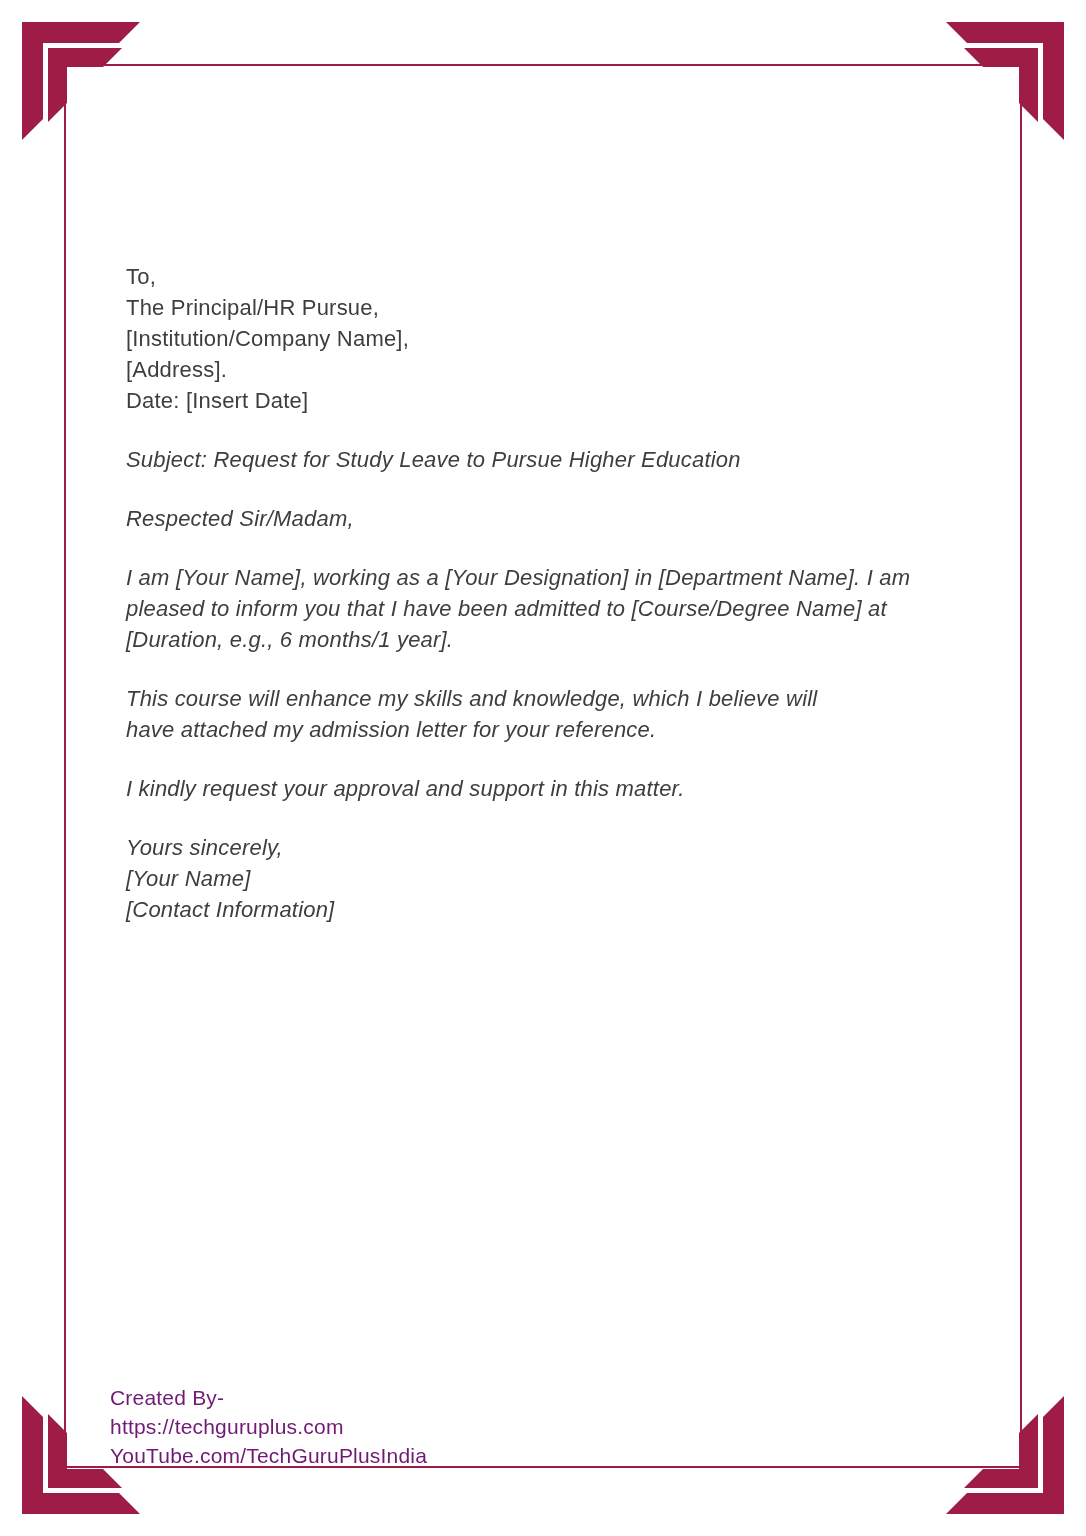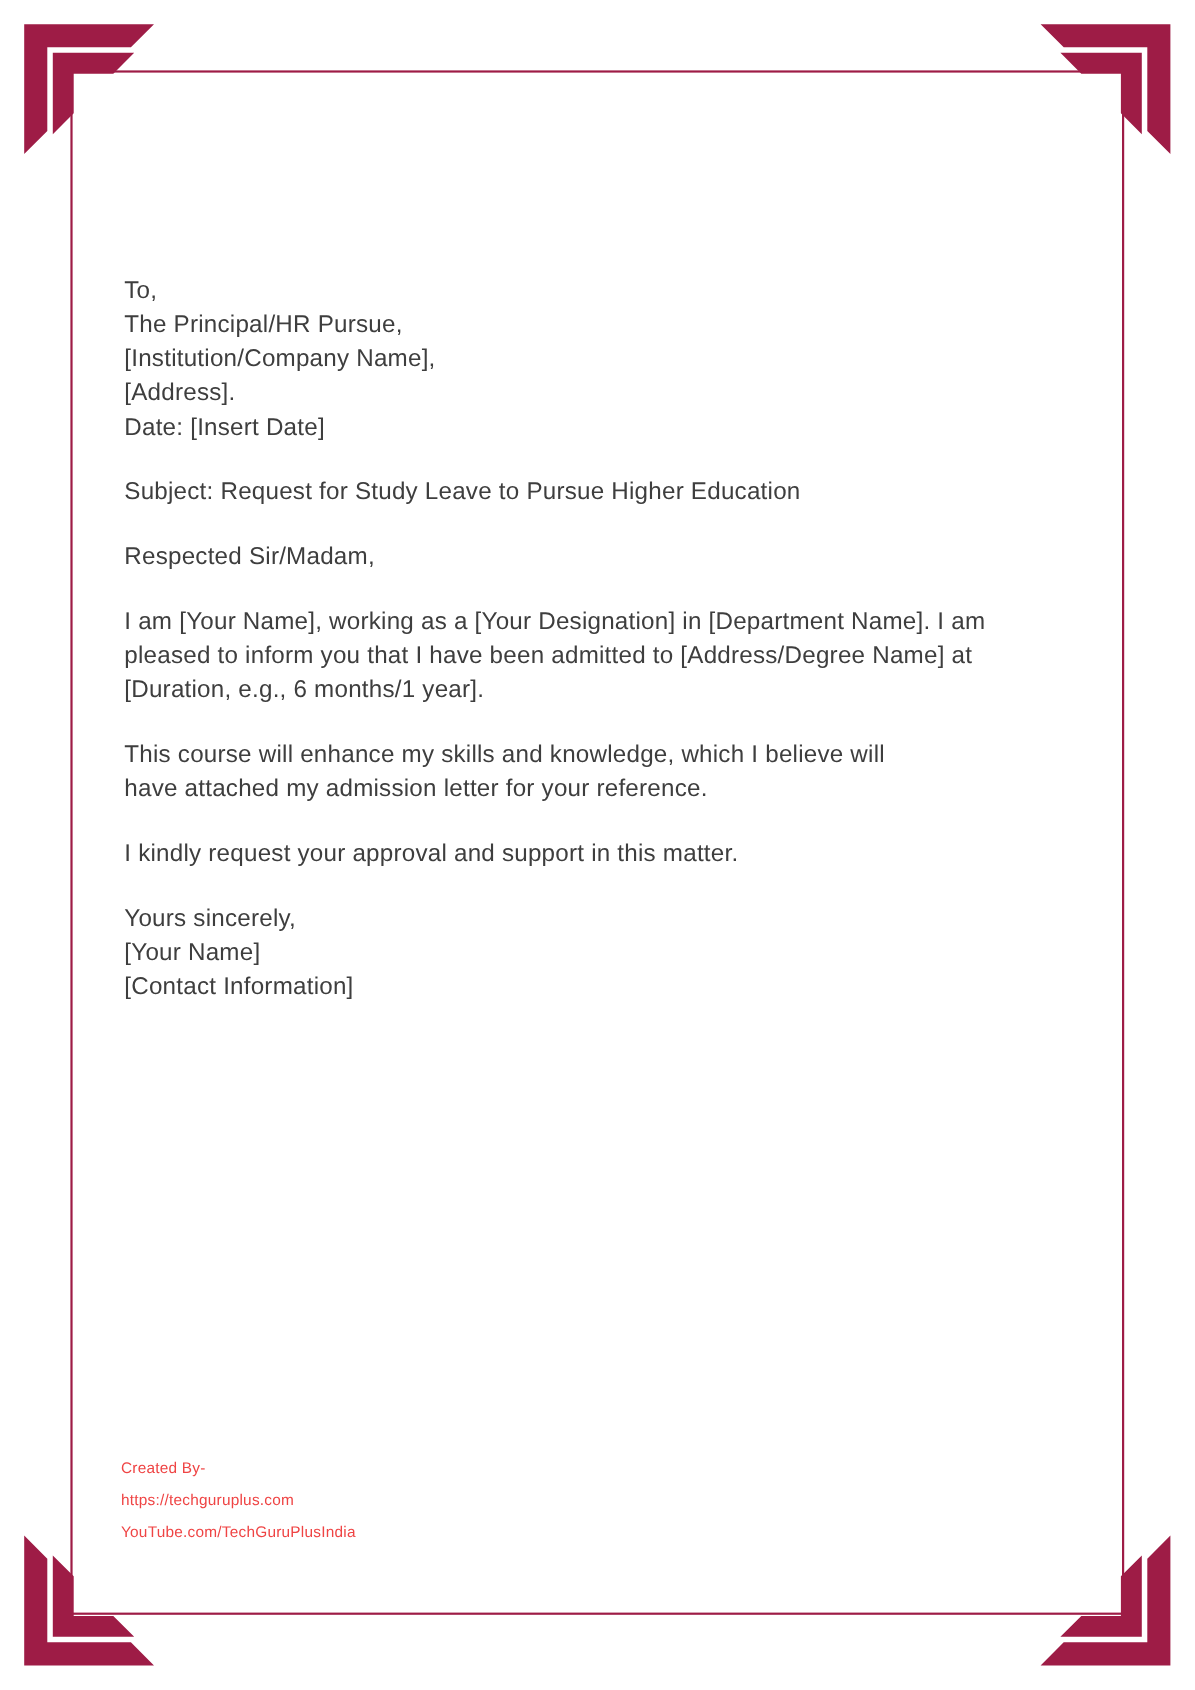--- a/index.html
+++ b/index.html
@@ -33,29 +33,29 @@
   .corner.bl { left: 0; bottom: 0; transform: scaleY(-1); }
   .corner.br { right: 0; bottom: 0; transform: scale(-1,-1); }
   .letter {
     position: absolute;
     left: 110px; top: 245px;
     width: 900px;
     font-size: 22px;
     line-height: 31px;
     letter-spacing: 0.2px;
   }
-  .block { margin: 3px; }
-  .block + .block { margin-top: 28px; }
+  .block { margin: 16px; }
+  .block + .block { margin-top: 28px; font-style: italic; }
   .footer {
     position: absolute;
-    left: 110px; top: 1320px;
-    font-size: 14px;
+    left: 110px; top: 1383px;
+    font-size: 21px;
     line-height: 29px;
     letter-spacing: 0.2px;
-    color: #ef4444;
+    color: #701a75;
   }
 </style>
 </head>
 <body>
 
 <svg width="0" height="0" style="position:absolute" aria-hidden="true">
   <defs>
     <g id="corner-shape">
       <polygon points="22,22 140,22 119,43 43,43 43,119 22,140"></polygon>
       <polygon points="48,48 122,48 103,67 67,67 67,103 48,122"></polygon>
@@ -89,21 +89,21 @@
         <div>[Address].</div>
         <div>Date: [Insert Date]</div>
       </div>
 
     <div class="block">Subject: Request for Study Leave to Pursue Higher Education</div>
 
     <div class="block">Respected Sir/Madam,</div>
 
     <div class="block">
         <div>I am [Your Name], working as a [Your Designation] in [Department Name]. I am</div>
-        <div>pleased to inform you that I have been admitted to [Address/Degree Name] at</div>
+        <div>pleased to inform you that I have been admitted to [Course/Degree Name] at</div>
         <div>[Duration, e.g., 6 months/1 year].</div>
       </div>
 
     <div class="block">
         <div>This course will enhance my skills and knowledge, which I believe will</div>
         <div>have attached my admission letter for your reference.</div>
       </div>
 
     <div class="block">
         <div>I kindly request your approval and support in this matter.</div>

